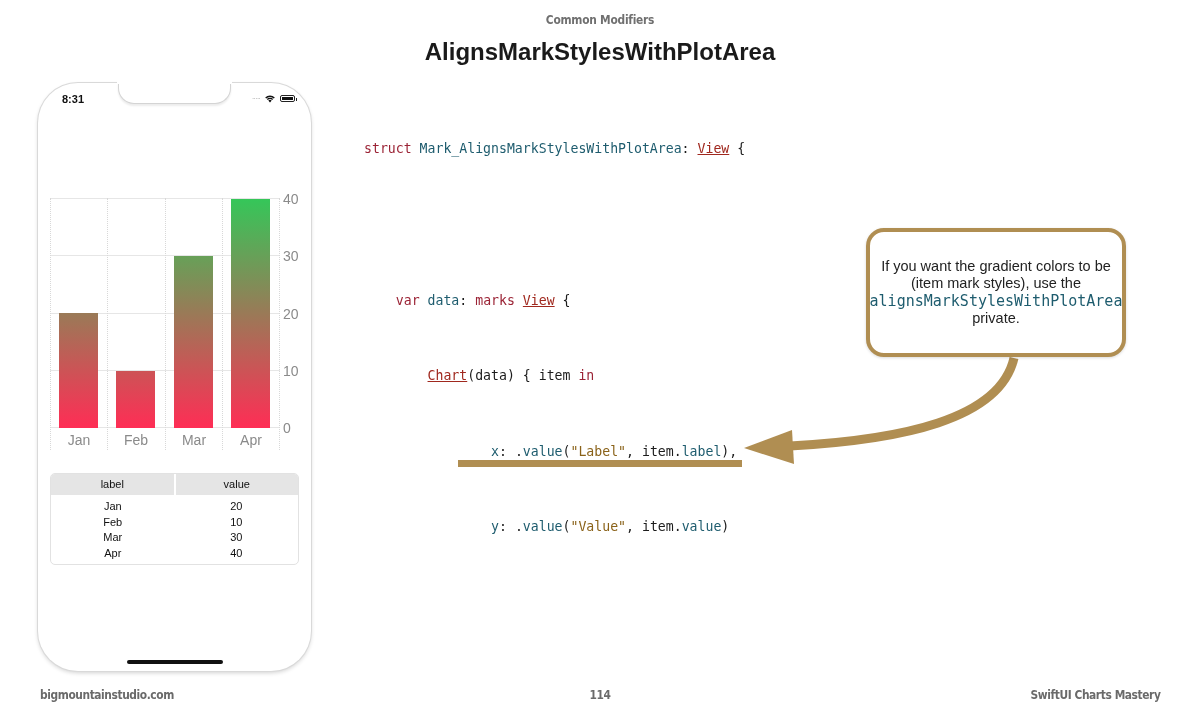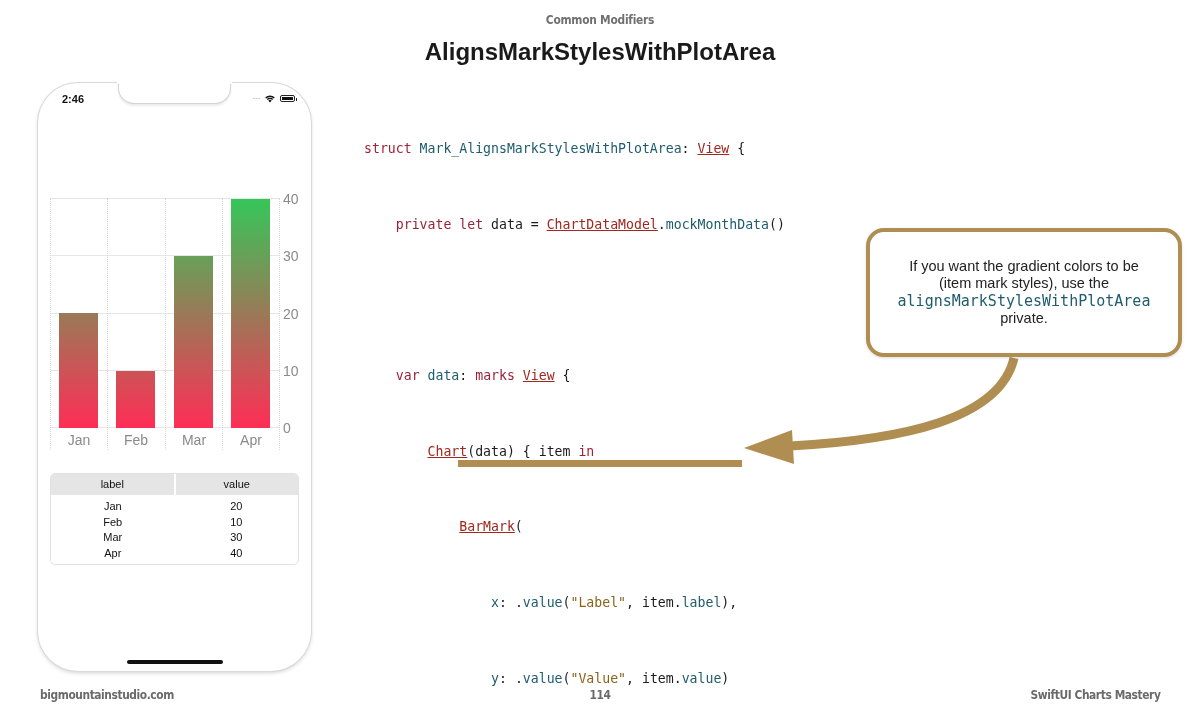--- a/index.html
+++ b/index.html
@@ -82,21 +82,21 @@
   .ty { color: #a0281e; text-decoration: underline; }
   .fn { color: #1e5c6e; }
   .st { color: #8a6219; }
 
   .highlight-underline {
     position: absolute; left: 458px; top: 460px; width: 284px; height: 7px; background: #b08e52;
   }
 
   
   .callout {
-    position: absolute; left: 866px; top: 228px; width: 316px; height: 129px;
+    position: absolute; left: 866px; top: 228px; width: 260px; height: 129px;
     border: 4px solid #b08e52; border-radius: 18px; background: #fff;
     display: flex; flex-direction: column; align-items: center; justify-content: center;
     text-align: right; font-size: 14.5px; line-height: 17.5px; color: #222;
     box-shadow: 0 1px 3px rgba(0,0,0,0.15);
   }
   .callout .mono { font-family: "DejaVu Sans Mono", monospace; color: #1e5c6e; font-size: 15px; }
 
   .arrow { position: absolute; left: 0; top: 0; pointer-events: none; }
 
   .footer {
@@ -109,21 +109,21 @@
 </style>
 </head>
 <body>
 
 <div class="section-label">Common Modifiers</div>
 <div class="page-title">AlignsMarkStylesWithPlotArea</div>
 
 <div class="phone">
   <div class="notch"></div>
   <div class="notch-cover"></div>
-  <div class="status-time">2:46</div>
+  <div class="status-time">8:31</div>
   <div class="status-icons">
     <span class="signal-dots">·····</span>
     <svg width="12" height="9" viewBox="0 0 12 9">
       <path d="M6 8.5 L4.3 6.6 A2.5 2.5 0 0 1 7.7 6.6 Z" fill="#111"></path>
       <path d="M2.8 5.1 A4.6 4.6 0 0 1 9.2 5.1 L8.2 6.1 A3.2 3.2 0 0 0 3.8 6.1 Z" fill="#111"></path>
       <path d="M1.2 3.5 A6.9 6.9 0 0 1 10.8 3.5 L9.8 4.5 A5.5 5.5 0 0 0 2.2 4.5 Z" fill="#111"></path>
     </svg>
     <div class="battery">
         <div class="battery-fill"></div>
       </div>
@@ -183,25 +183,23 @@
         <div>40</div>
       </div>
     </div>
   </div>
 
   <div class="home-indicator"></div>
 </div>
 
 <div class="code">
   <div class="line"><span class="kw">struct</span> <span class="fn">Mark_AlignsMarkStylesWithPlotArea</span>: <span class="ty">View</span> {</div>
-  <div class="line">    <span class="kw">private</span> <span class="kw">let</span> data = <span class="ty">ChartDataModel</span>.<span class="fn">mockMonthData</span>()</div>
   <div class="line"></div>
   <div class="line">    <span class="kw">var</span> <span class="fn">data</span>: <span class="kw">marks</span> <span class="ty">View</span> {</div>
   <div class="line">        <span class="ty">Chart</span>(data) { item <span class="kw">in</span></div>
-  <div class="line">            <span class="ty">BarMark</span>(</div>
   <div class="line">                <span class="fn">x</span>: .<span class="fn">value</span>(<span class="st">"Label"</span>, item.<span class="fn">label</span>),</div>
   <div class="line">                <span class="fn">y</span>: .<span class="fn">value</span>(<span class="st">"Value"</span>, item.<span class="fn">value</span>)</div>
   
   
   
   
   
   
   
   

